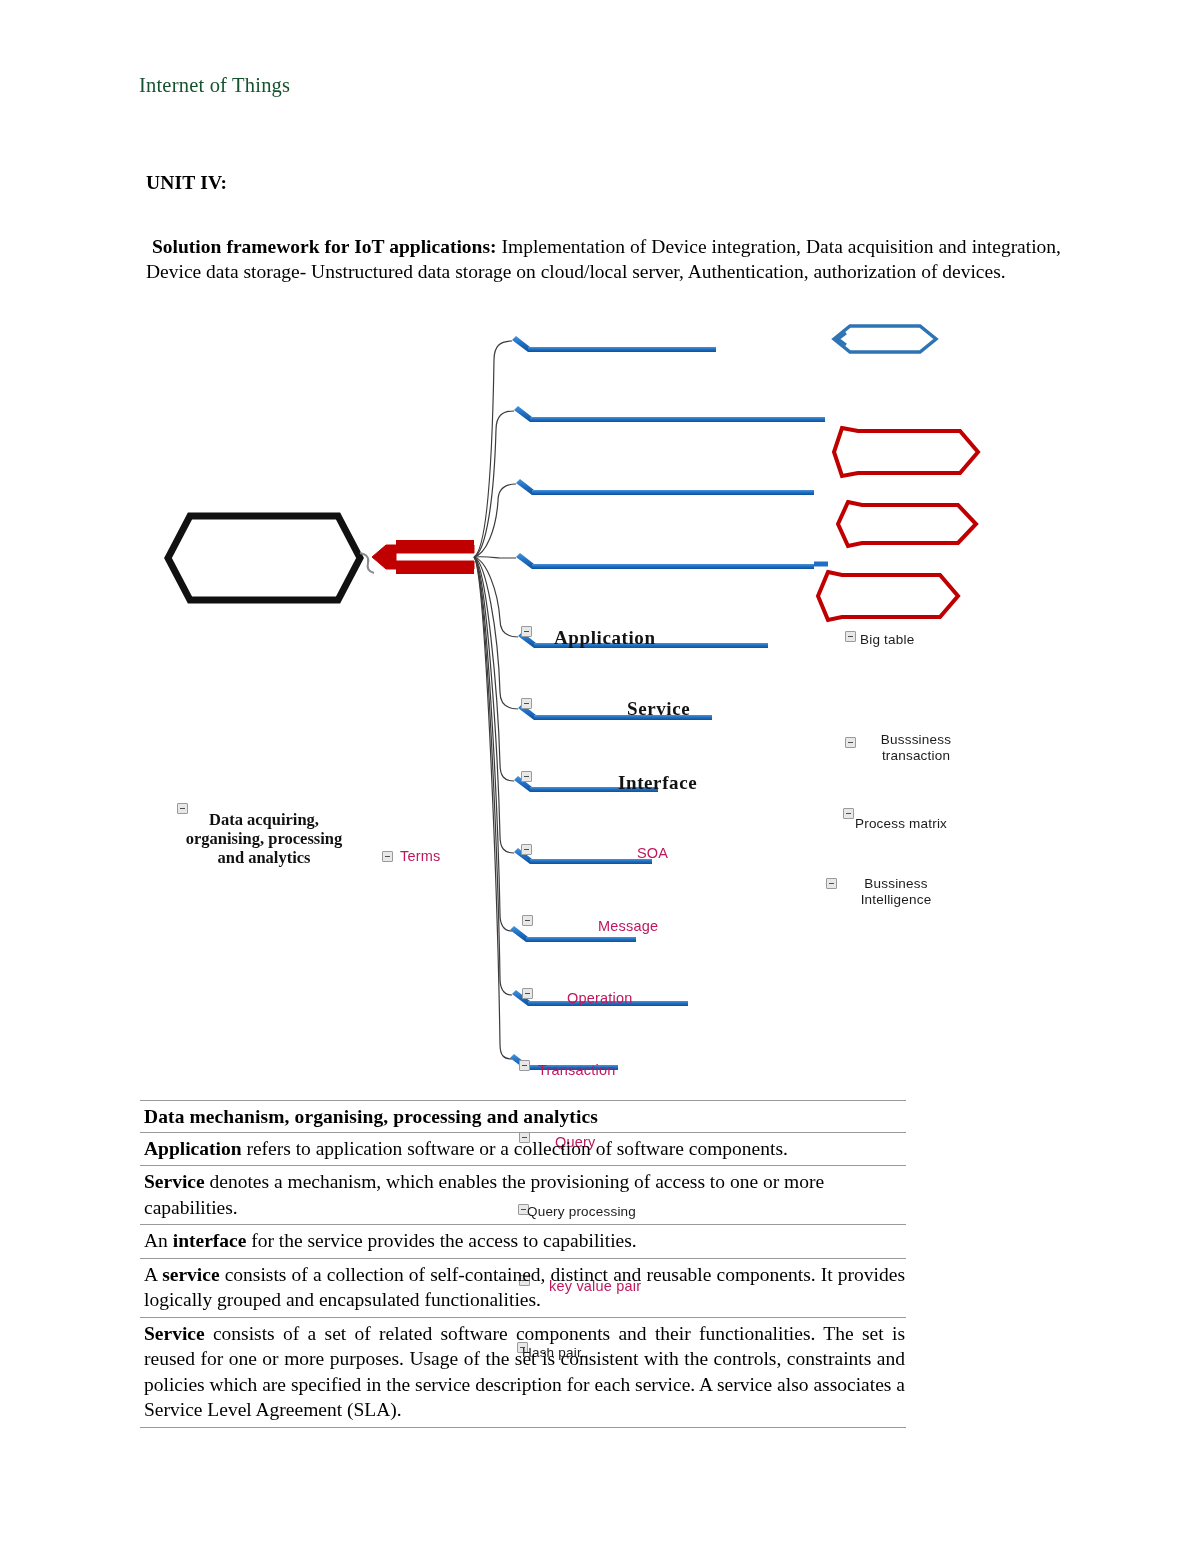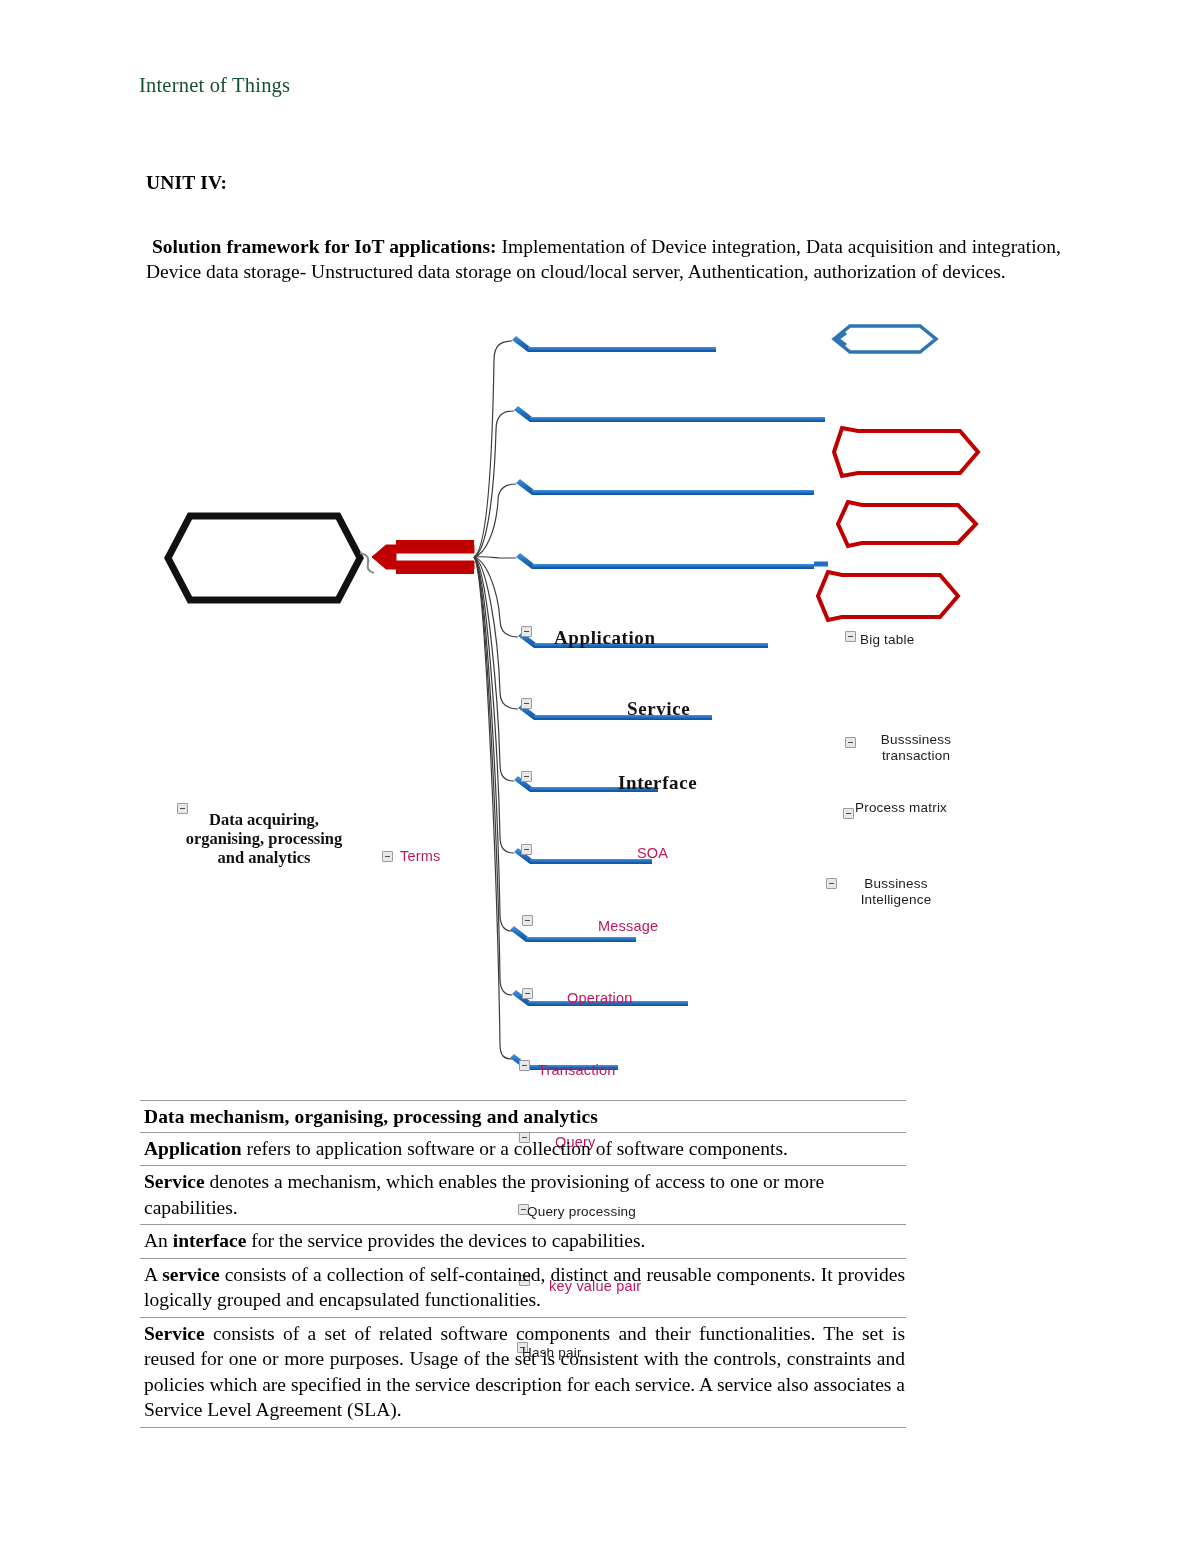--- a/index.html
+++ b/index.html
@@ -292,21 +292,21 @@
   <div class="node-label lbl-sans" style="left:549px; top:978px;">key value pair</div>
   <div class="node-label lbl-sans-sm" style="left:522px; top:1045px;">Hash pair..</div>
 
   <div class="node-label lbl-sans-sm" style="left:860px; top:332px;">Big table</div>
 
   <div class="node-label lbl-sans-sm lbl-center" style="left:858px; top:432px; width:116px; line-height:16px;">
     <div>Busssiness</div>
     <div>transaction</div>
   </div>
 
-  <div class="node-label lbl-sans-sm" style="left:855px; top:500px;">Process matrix</div>
+  <div class="node-label lbl-sans-sm" style="left:855px; top:516px;">Process matrix</div>
 
   <div class="node-label lbl-sans-sm lbl-center" style="left:838px; top:576px; width:116px; line-height:16px;">
     <div>Bussiness</div>
     <div>Intelligence</div>
   </div>
 </div>
 
 <div class="defs-table">
 
   <div class="defs-row head">
@@ -315,21 +315,21 @@
 
   <div class="defs-row justify">
     <b>Application</b><span> refers to application software or a collection of software components.</span>
   </div>
 
   <div class="defs-row">
     <b>Service</b><span> denotes a mechanism, which enables the provisioning of access to one or more capabilities.</span>
   </div>
 
   <div class="defs-row">
-    <span>An </span><b>interface</b><span> for the service provides the devices to capabilities.</span>
+    <span>An </span><b>interface</b><span> for the service provides the access to capabilities.</span>
   </div>
 
   <div class="defs-row justify">
     <span>A </span><b>service</b><span> consists of a collection of self-contained, distinct and reusable components. It provides logically grouped and encapsulated functionalities.</span>
   </div>
 
   <div class="defs-row justify">
     <b>Service</b><span> consists of a set of related software components and their functionalities. The set is reused for one or more purposes. Usage of the set is consistent with the controls, constraints and policies which are specified in the service description for each service. A service also associates a Service Level Agreement (SLA).</span>
   </div>
 

